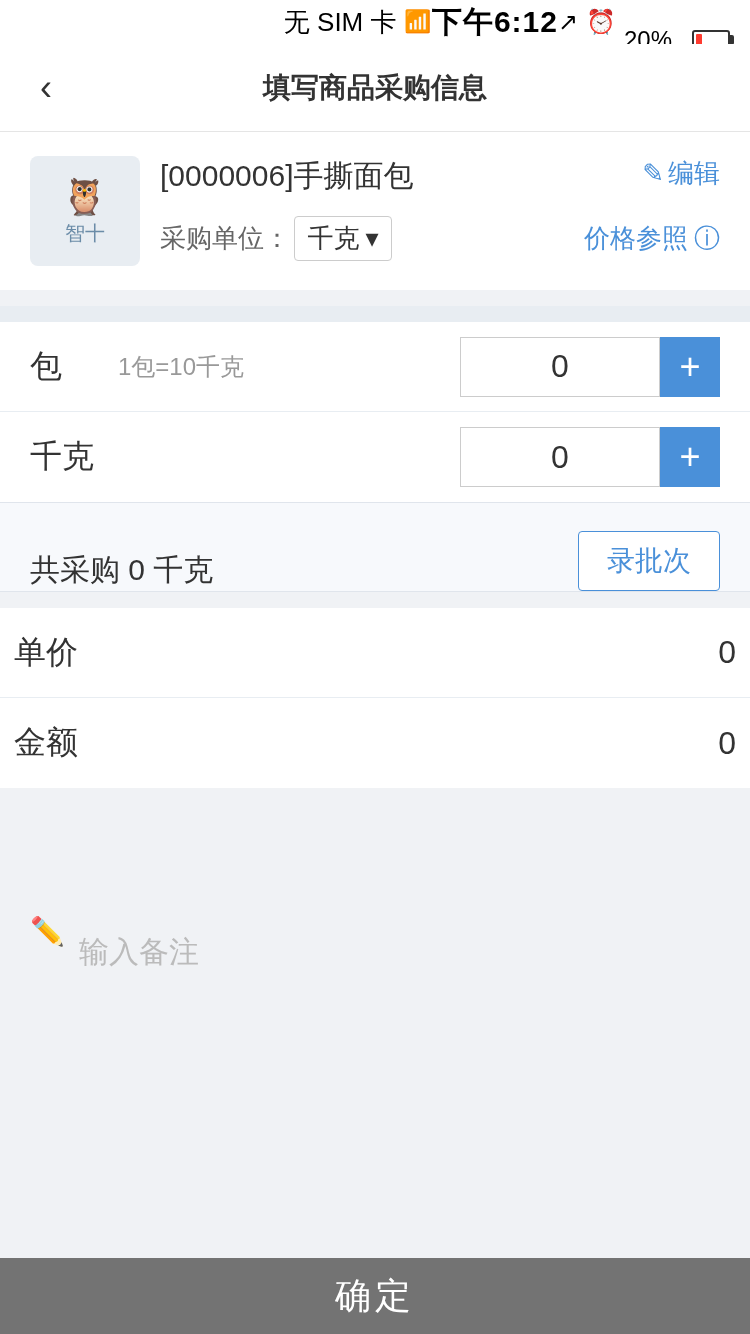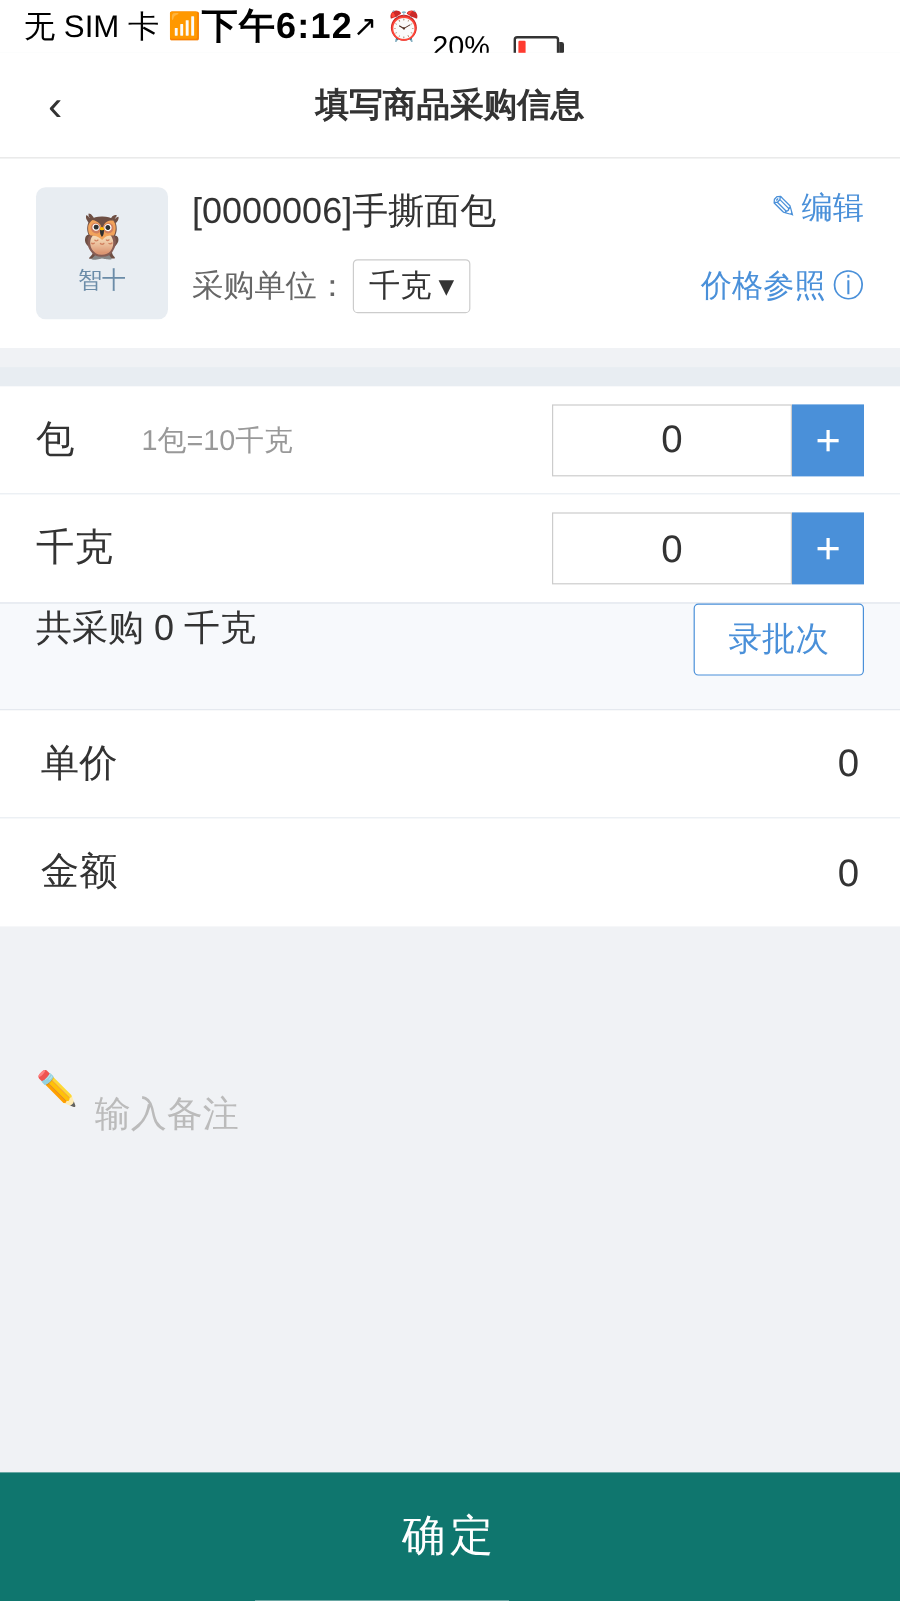--- a/index.html
+++ b/index.html
@@ -12,21 +12,21 @@
       display: flex;
       flex-direction: column;
     }
 
     
     .status-bar {
       height: 44px;
       background: #fff;
       display: flex;
       align-items: center;
-      justify-content: flex-start;
+      justify-content: flex-end;
       padding: 16px 20px;
       font-size: 28px;
     }
     .status-left {
       display: flex;
       align-items: center;
       gap: 8px;
       font-size: 26px;
       font-weight: 500;
     }
@@ -239,25 +239,26 @@
       cursor: pointer;
       border: none;
       outline: none;
     }
 
     
     .summary-row {
       background: #f7f9fc;
       height: 90px;
       display: flex;
-      align-items: flex-start;
+      align-items: flex-end;
       justify-content: space-between;
       padding: 0 30px;
       border-top: 1px solid #e0e5ec;
       border-bottom: 1px solid #e0e5ec;
+      margin-bottom: 16px;
     }
     .summary-text {
       font-size: 30px;
       color: #333;
     }
     .batch-btn {
       border: 1px solid #4a90d9;
       color: #4a90d9;
       background: #fff;
       font-size: 28px;
@@ -268,21 +269,21 @@
 
     
     .price-section {
       background: #fff;
       margin-bottom: 16px;
     }
     .price-row {
       display: flex;
       align-items: center;
       justify-content: space-between;
-      padding: 0 34px;
+      padding: 0 14px;
       height: 90px;
       border-bottom: 1px solid #e8edf2;
     }
     .price-row:last-child {
       border-bottom: none;
     }
     .price-label {
       font-size: 32px;
       color: #333;
     }
@@ -312,22 +313,22 @@
 
     
     .content-filler {
       flex: 1;
       background: #f0f2f5;
       min-height: 200px;
     }
 
     
     .confirm-btn {
-      height: 107px;
-      background: #0f766e;
+      height: 76px;
+      background: #737373;
       color: #fff;
       font-size: 36px;
       display: flex;
       align-items: center;
       justify-content: center;
       cursor: pointer;
       border: none;
       width: 100%;
       letter-spacing: 4px;
     }

